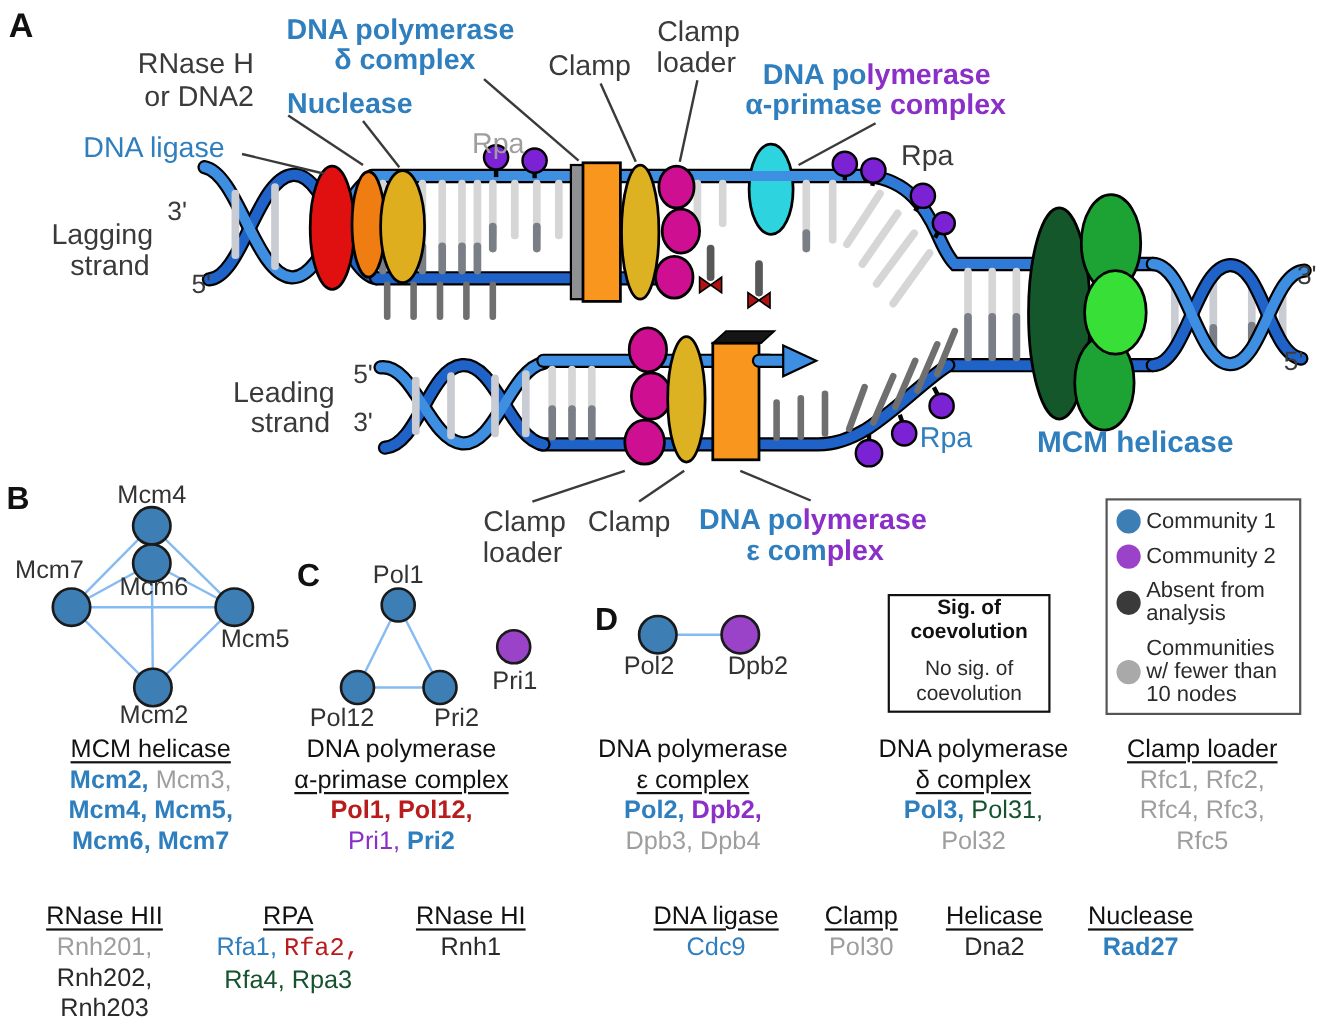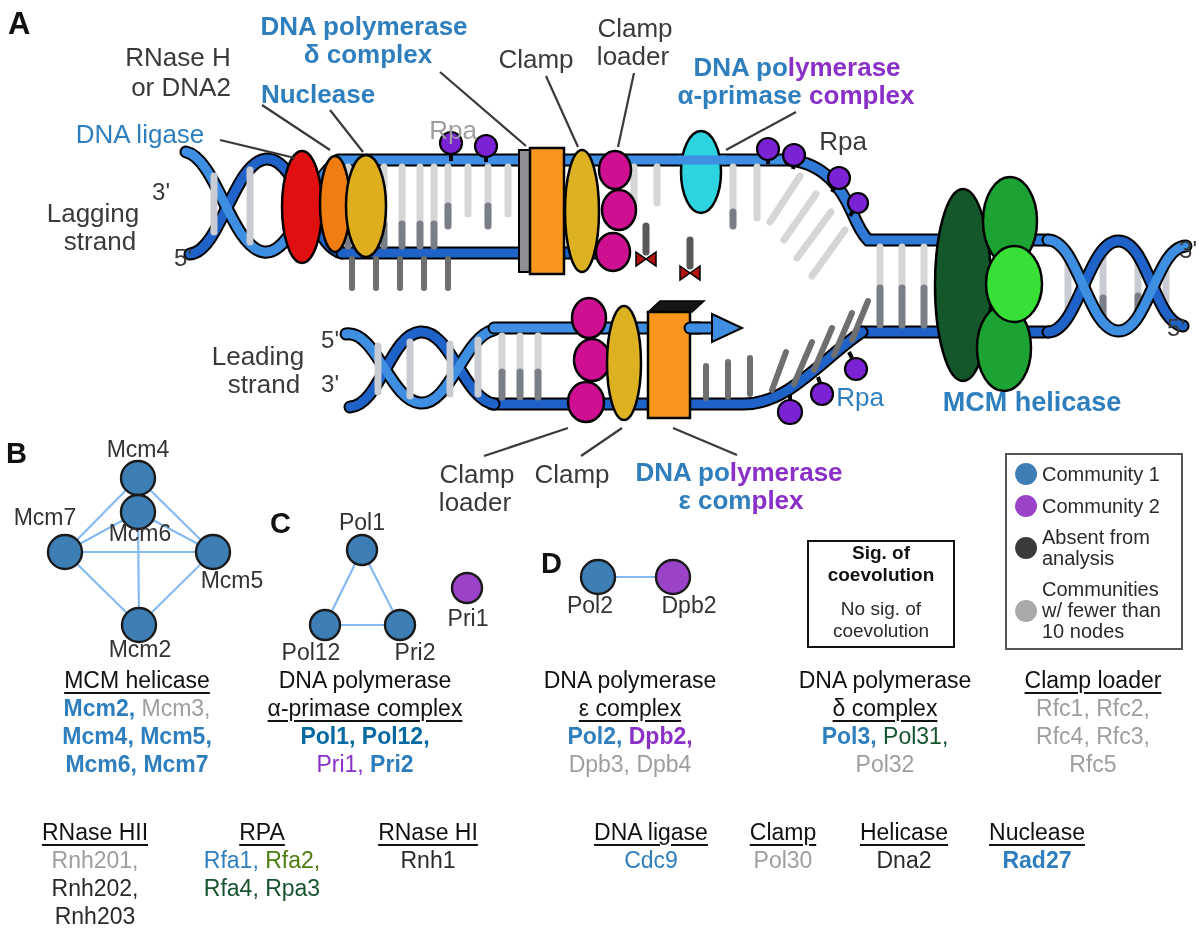--- a/index.html
+++ b/index.html
@@ -352,21 +352,21 @@
   <div id="lists">
       <div class="col" style="left: 22px; top: 666px; width: 230px;">
         <div class="hline"><span class="u">MCM helicase</span></div>
         <div class="iline"><span class="seg-b" style="color: rgb(47, 127, 190);">Mcm2, </span><span style="color: rgb(158, 158, 158);">Mcm3,</span></div>
         <div class="iline"><span class="seg-b" style="color: rgb(47, 127, 190);">Mcm4, Mcm5,</span></div>
         <div class="iline"><span class="seg-b" style="color: rgb(47, 127, 190);">Mcm6, Mcm7</span></div>
       </div>
       <div class="col" style="left: 240px; top: 666px; width: 250px;">
         <div class="hline"><span>DNA polymerase</span></div>
         <div class="hline"><span class="u">α-primase complex</span></div>
-        <div class="iline"><span class="seg-b" style="color: #0369a1;">Pol1, Pol12,</span></div>
+        <div class="iline"><span class="seg-b" style="color: #b91c1c;">Pol1, Pol12,</span></div>
         <div class="iline"><span style="color: rgb(138, 47, 200);">Pri1, </span><span class="seg-b" style="color: rgb(47, 127, 190);">Pri2</span></div>
       </div>
       <div class="col" style="left: 515px; top: 666px; width: 230px;">
         <div class="hline"><span>DNA polymerase</span></div>
         <div class="hline"><span class="u">ε complex</span></div>
         <div class="iline"><span class="seg-b" style="color: rgb(47, 127, 190); margin-top: 36px;">Pol2, </span><span class="seg-b" style="color: rgb(138, 47, 200);">Dpb2,</span></div>
         <div class="iline"><span style="color: rgb(158, 158, 158);">Dpb3, Dpb4</span></div>
       </div>
       <div class="col" style="left: 770px; top: 666px; width: 230px;">
         <div class="hline"><span>DNA polymerase</span></div>
@@ -381,21 +381,21 @@
         <div class="iline"><span style="color: rgb(158, 158, 158); text-align: right;">Rfc5</span></div>
       </div>
       <div class="col" style="left: 5px; top: 818px; width: 180px;">
         <div class="hline"><span class="u">RNase HII</span></div>
         <div class="iline"><span style="color: rgb(158, 158, 158);">Rnh201,</span></div>
         <div class="iline"><span style="color: rgb(42, 42, 42);">Rnh202,</span></div>
         <div class="iline"><span style="color: rgb(42, 42, 42);">Rnh203</span></div>
       </div>
       <div class="col" style="left: 162px; top: 818px; width: 200px;">
         <div class="hline"><span class="u">RPA</span></div>
-        <div class="iline"><span style="color: rgb(47, 127, 190);">Rfa1, </span><span style="color: #4d7c0f;">Rfa2,</span></div>
+        <div class="iline"><span style="color: rgb(47, 127, 190);">Rfa1, </span><span style="color: #b91c1c; font-family: Liberation Mono, monospace;">Rfa2,</span></div>
         <div class="iline"><span style="color: #14532d;">Rfa4, Rpa3</span></div>
       </div>
       <div class="col" style="left: 338px; top: 818px; width: 180px;">
         <div class="hline"><span class="u">RNase HI</span></div>
         <div class="iline"><span style="color: rgb(42, 42, 42);">Rnh1</span></div>
       </div>
       <div class="col" style="left: 561px; top: 818px; width: 180px;">
         <div class="hline"><span class="u">DNA ligase</span></div>
         <div class="iline"><span style="color: rgb(47, 127, 190);">Cdc9</span></div>
       </div>

